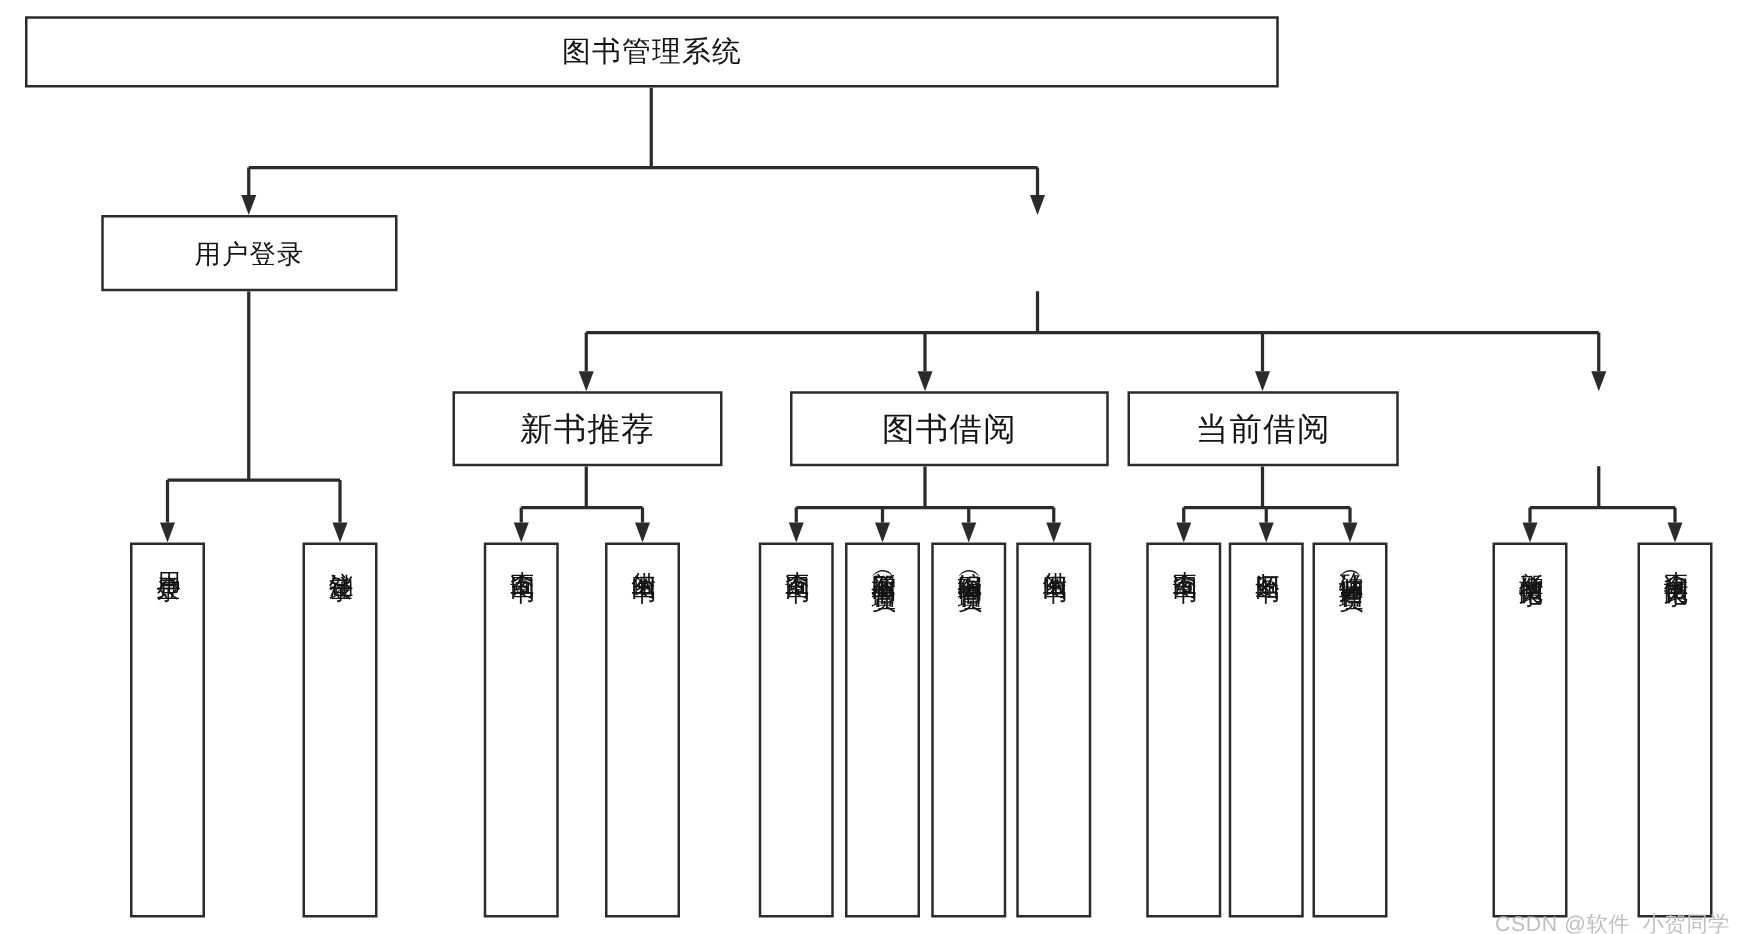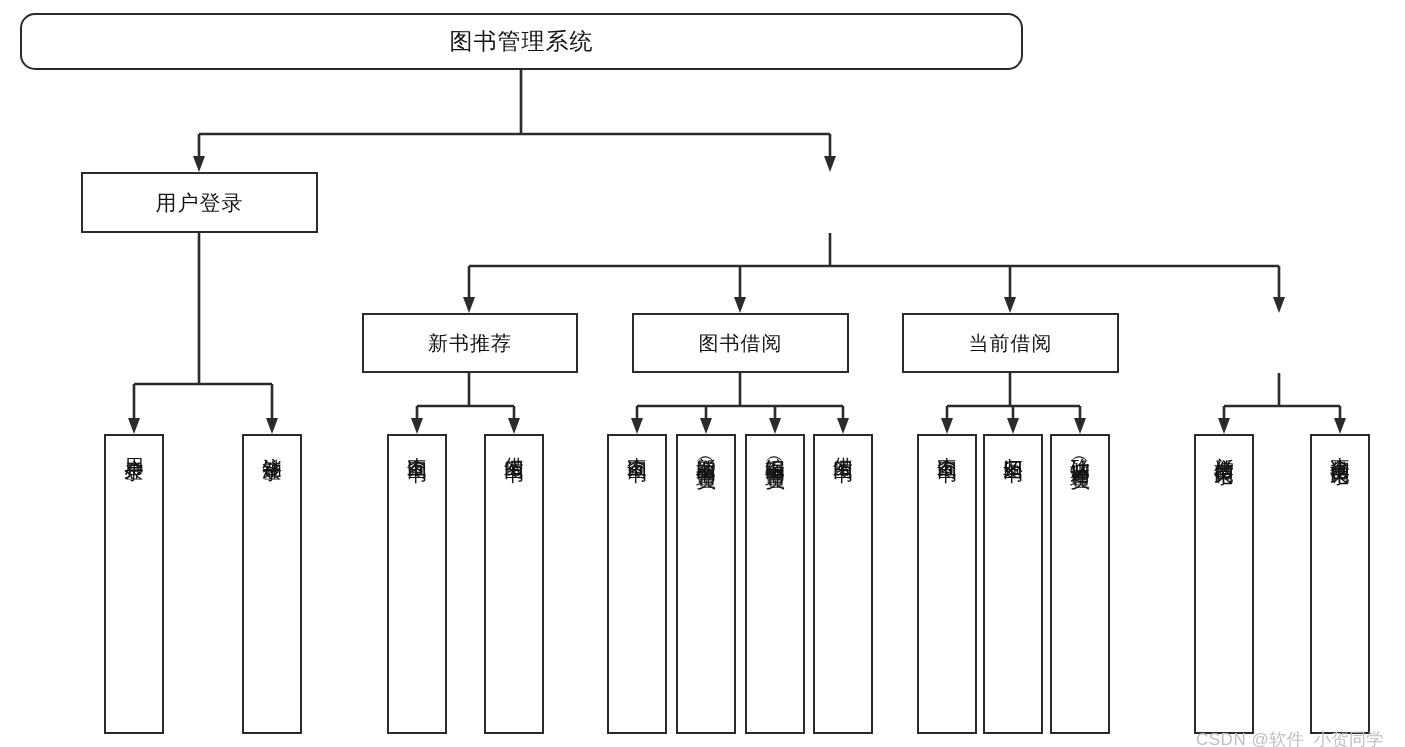--- a/index.html
+++ b/index.html
@@ -35,28 +35,27 @@
     display: flex;
     align-items: center;
     justify-content: center;
     text-align: center;
     color: #141414;
     z-index: 2;
   }
   .node.root {
     font-size: 23px;
     letter-spacing: 1px;
-    border-radius: 15px;
   }
   .node.lvl2 {
     font-size: 21px;
     letter-spacing: 1px;
   }
   .node.lvl3 {
-    font-size: 20px;
+    font-size: 26px;
     letter-spacing: 1px;
   }
   .node.leaf {
     font-size: 19.5px;
     border-width: 2.5px;
     padding: 6px 0;
     align-items: flex-start;
   }
   .vtext {
     writing-mode: vertical-rl;
@@ -155,21 +154,21 @@
     <span>图书管理系统</span>
   </div>
 
   <div class="node lvl2" style="left:81px; top:172px; width:237px; height:61px;">
     <span>用户登录</span>
   </div>
 
   <div class="node lvl3" style="left:362px; top:313px; width:216px; height:60px;">
     <span>新书推荐</span>
   </div>
-  <div class="node lvl3" style="left:632px; top:313px; width:217px; height:60px;">
+  <div class="node lvl3" style="left:632px; top:313px; width:255px; height:60px;">
     <span>图书借阅</span>
   </div>
   <div class="node lvl3" style="left:902px; top:313px; width:217px; height:60px;">
     <span>当前借阅</span>
   </div>
 
   <div class="node leaf" style="left:104px; top:434px; width:60px; height:300px;">
     <span class="vtext">用户登录</span>
   </div>
   <div class="node leaf" style="left:242px; top:434px; width:60px; height:300px;">

